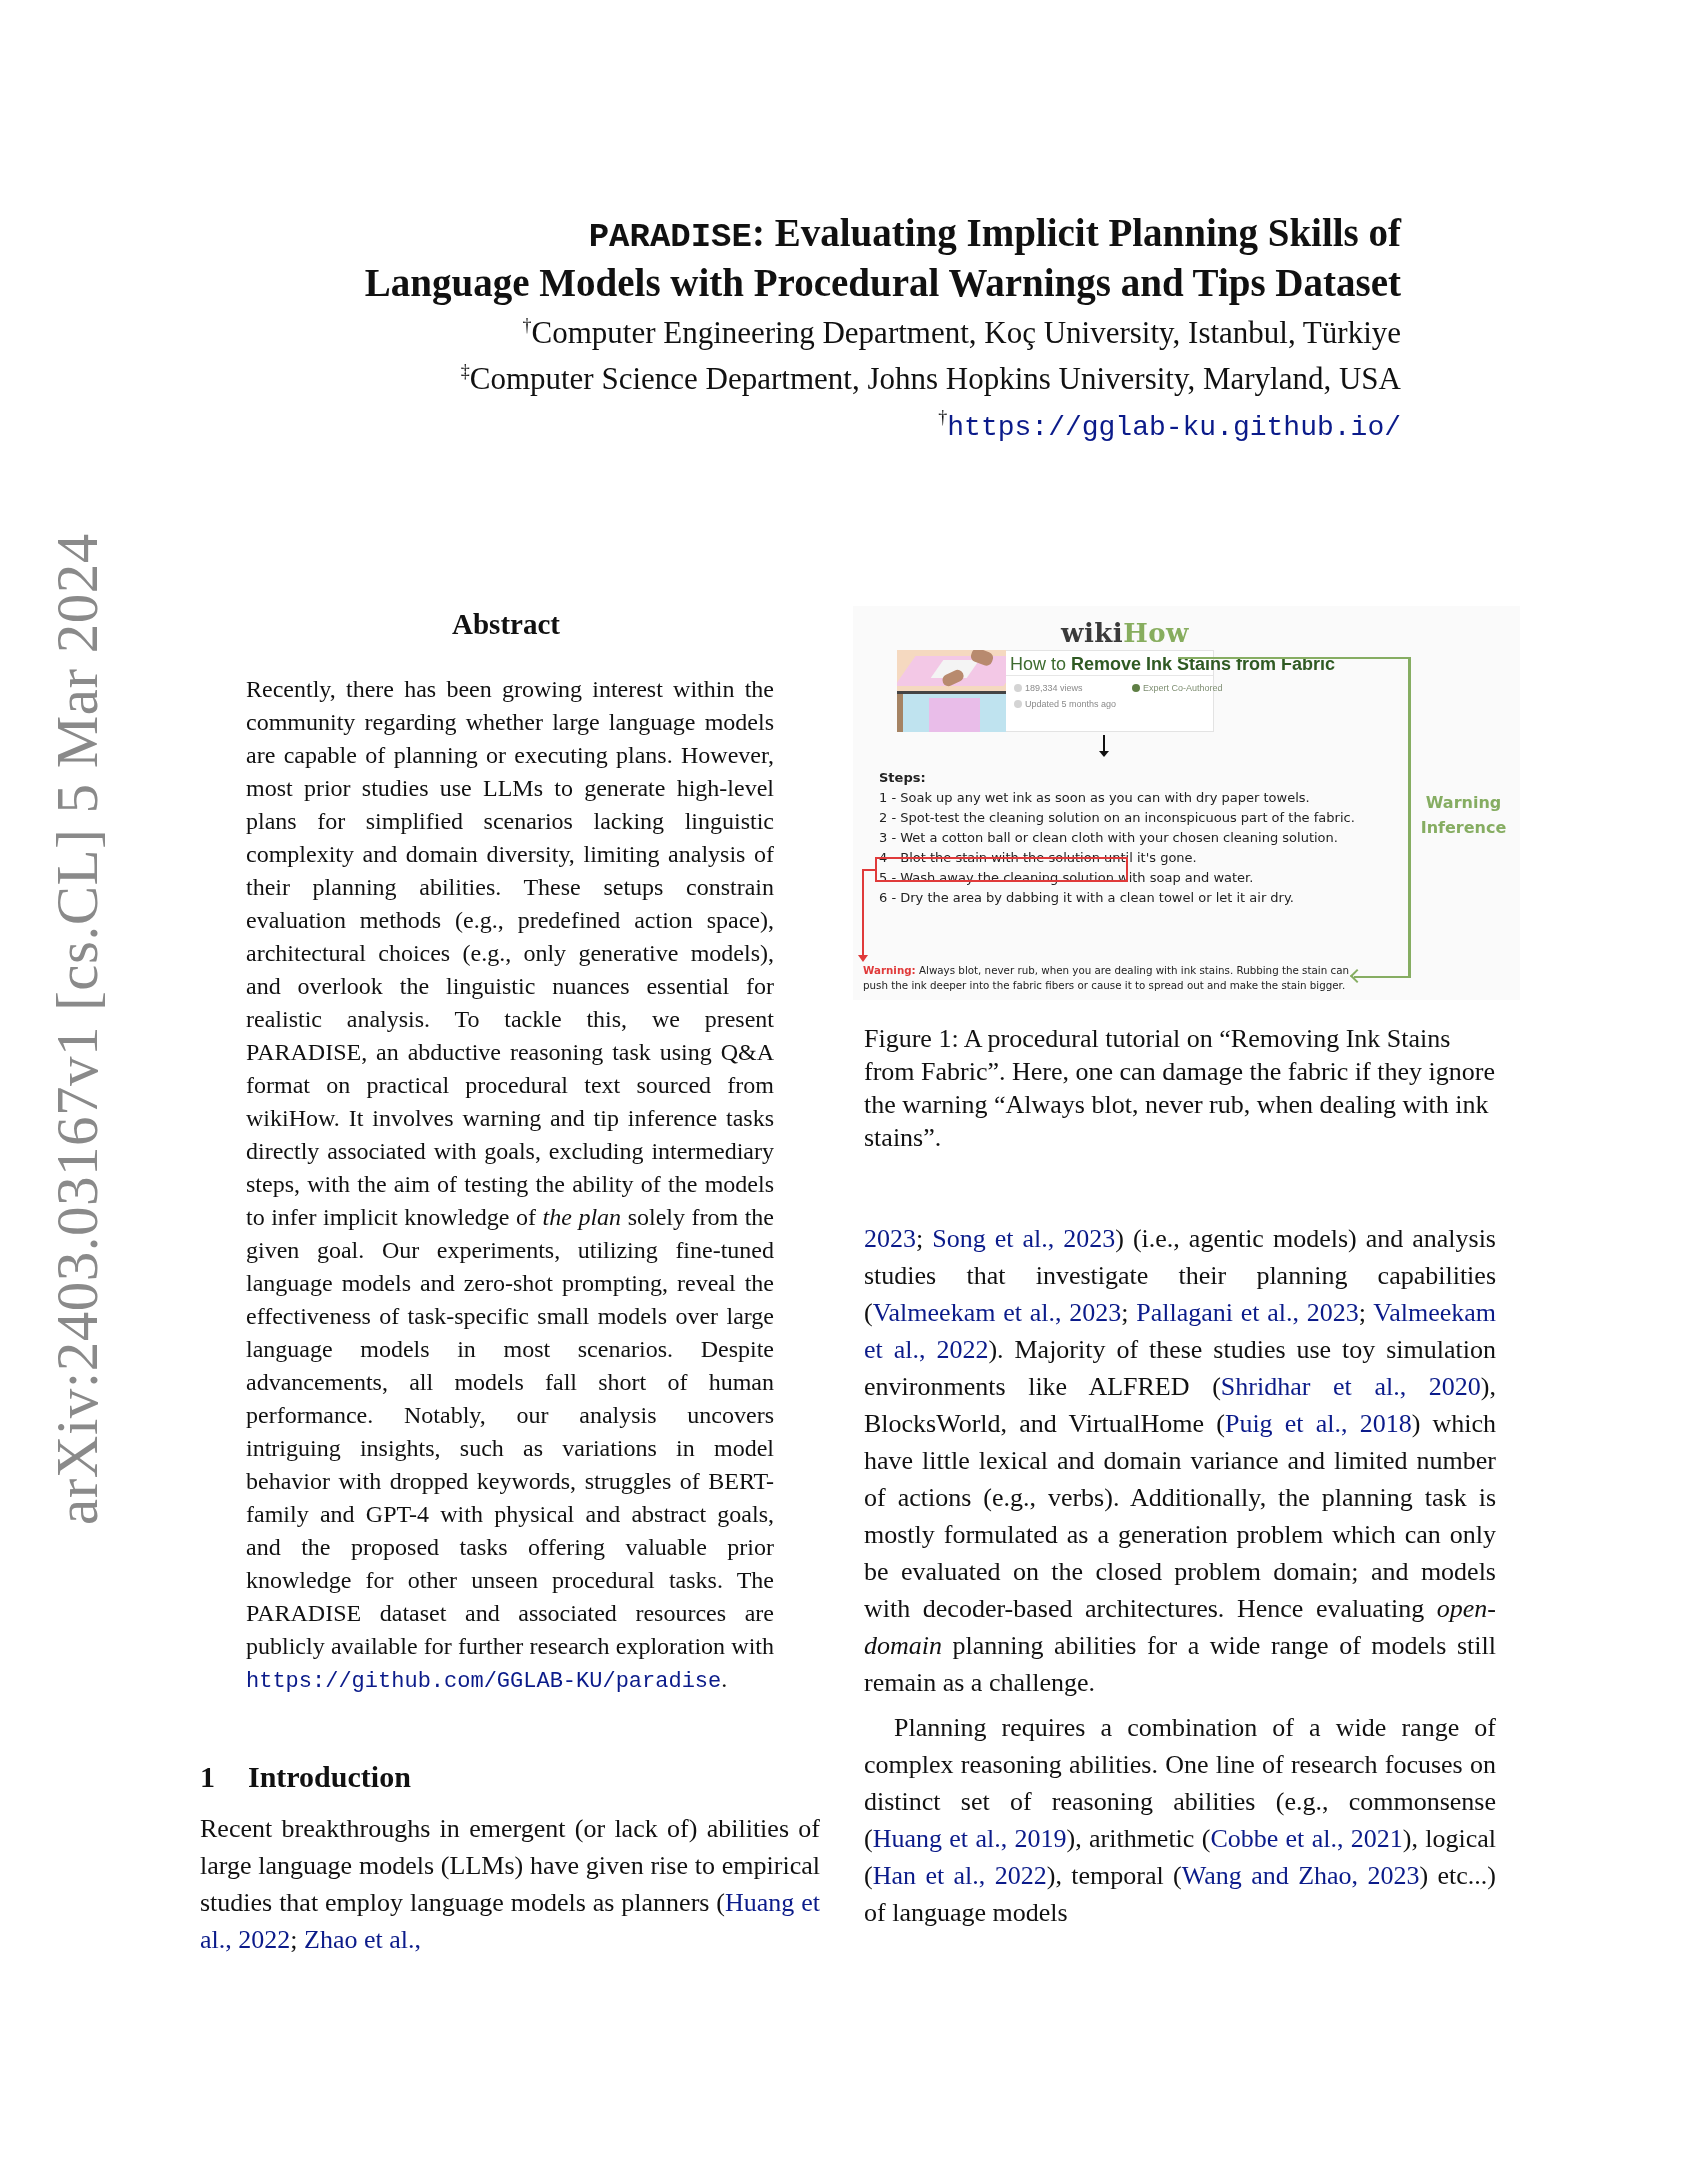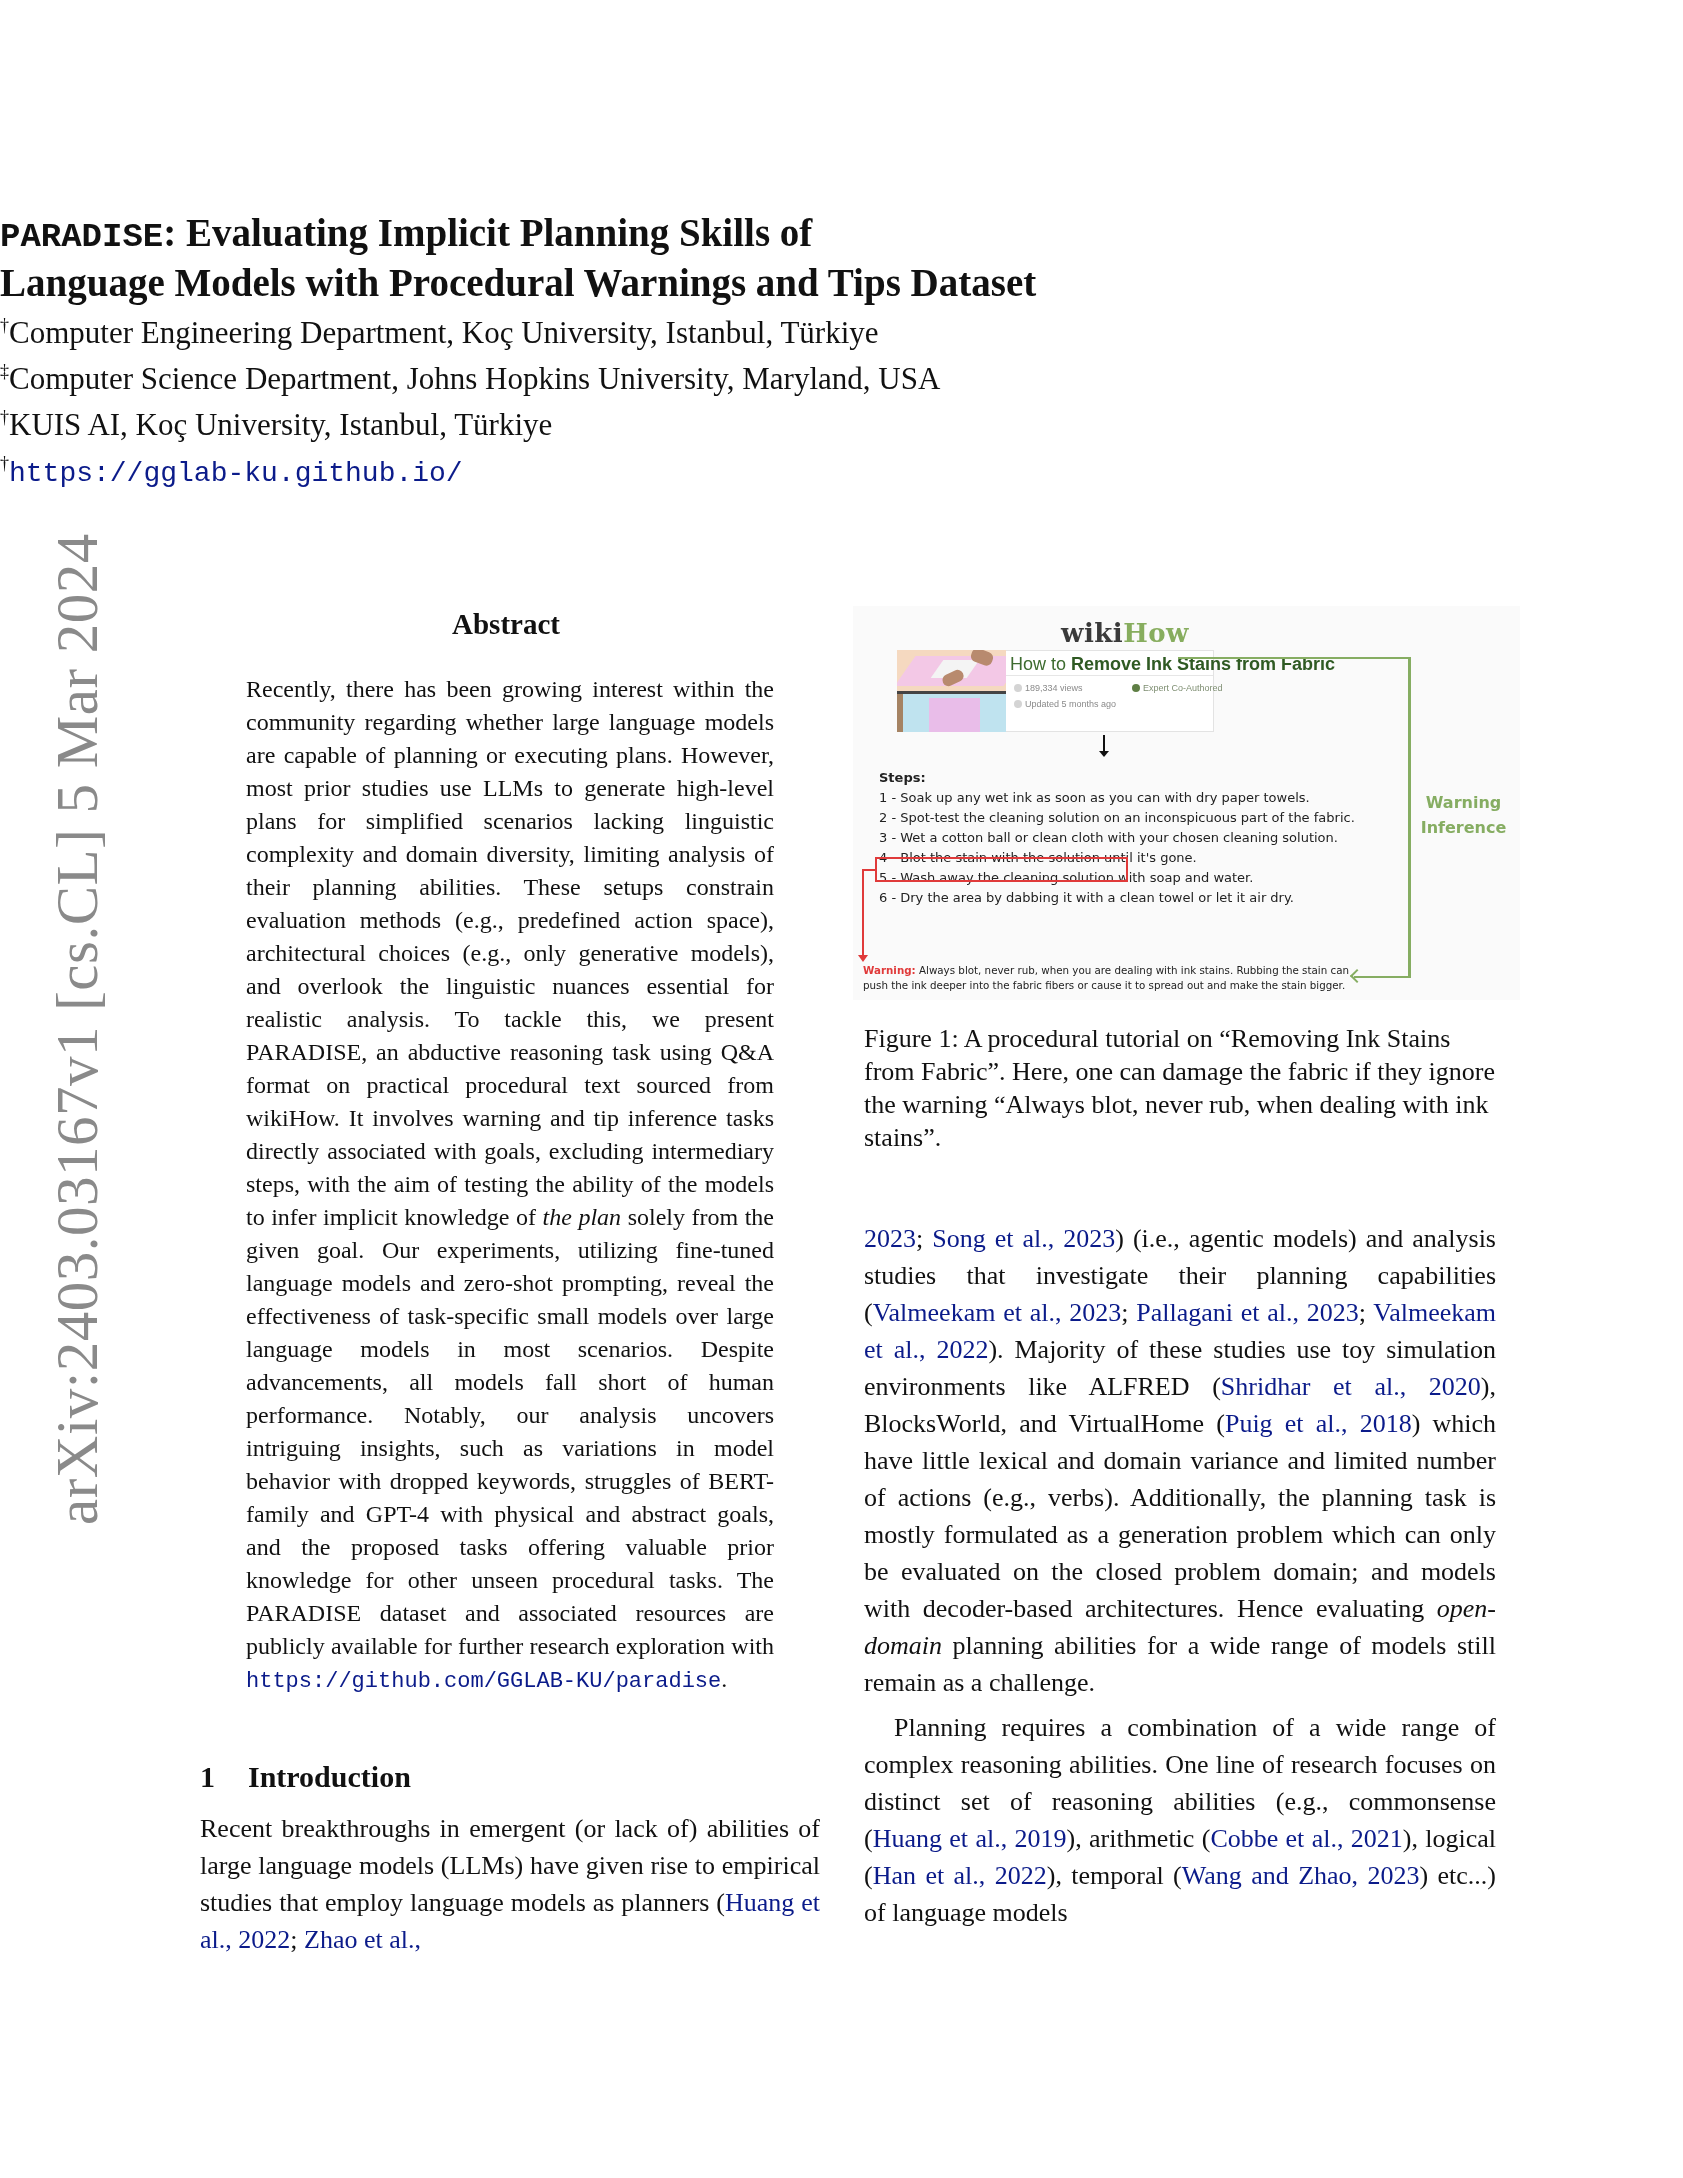--- a/index.html
+++ b/index.html
@@ -6,21 +6,21 @@
   html, body { width: 1683px; height: 2178px; background: #ffffff; overflow: hidden; }
   body { position: relative; font-family: "Liberation Serif", "DejaVu Serif", serif; color: #111; }
 
   .arxiv-stamp {
     position: absolute; left: 48px; top: 1525px;
     transform-origin: 0 0; transform: rotate(-90deg);
     font-family: "Liberation Serif", serif; font-size: 59px; color: #8a8a8a;
     white-space: nowrap; letter-spacing: 0.5px; line-height: 1;
   }
 
-  .title-block { position: absolute; left: 0; top: 210px; width: 1401px; text-align: left; }
+  .title-block { position: absolute; left: 0; top: 210px; width: 1401px; text-align: right; }
   .title { font-size: 39px; font-weight: bold; line-height: 46px; color: #111; }
   .title .mono { font-family: "Liberation Mono", "DejaVu Sans Mono", monospace; font-weight: bold; font-size: 34px; }
   .authors { margin-top: 30px; font-size: 31px; font-weight: bold; line-height: 40px; }
   .affil { font-size: 31px; line-height: 39px; }
   .affil sup, .authors sup { font-size: 18px; vertical-align: 12px; font-weight: normal; }
   .url-line { font-family: "Liberation Mono", monospace; color: #0b1b8a; font-size: 28px; }
 
   .col-left { position: absolute; left: 200px; top: 608px; width: 572px; }
   .col-left-wide { position: absolute; left: 200px; width: 620px; }
   .col-right { position: absolute; left: 864px; width: 632px; }
@@ -86,21 +86,20 @@
 
 <div class="arxiv-stamp">arXiv:2403.03167v1  [cs.CL]  5 Mar 2024</div>
 
 <div class="title-block">
   <div class="title">
     <span class="mono">PARADISE</span><span>: Evaluating Implicit Planning Skills of</span><br>
     <span>Language Models with Procedural Warnings and Tips Dataset</span>
   </div>
   <div class="affil"><sup>†</sup><span>Computer Engineering Department, Koç University, Istanbul, Türkiye</span></div>
   <div class="affil"><sup>‡</sup><span>Computer Science Department, Johns Hopkins University, Maryland, USA</span></div>
-  <div class="affil"><sup>†</sup><span>KUIS AI, Koç University, Istanbul, Türkiye</span></div>
   <div class="affil"><sup>†</sup><span class="url-line">https://gglab-ku.github.io/</span></div>
 </div>
 
 <div class="col-left">
   <div class="abstract-title">Abstract</div>
   <div class="abstract-body"><span>Recently, there has been growing interest within the community regarding whether large language models are capable of planning or executing plans. However, most prior studies use LLMs to generate high-level plans for simplified scenarios lacking linguistic complexity and domain diver­sity, limiting analysis of their planning abilities. These setups constrain evaluation methods (e.g., predefined action space), architectural choices (e.g., only generative models), and overlook the linguistic nuances essential for realistic analysis. To tackle this, we present PARADISE, an abduc­tive reasoning task using Q&amp;A format on practi­cal procedural text sourced from wikiHow. It in­volves warning and tip inference tasks directly as­sociated with goals, excluding intermediary steps, with the aim of testing the ability of the models to infer implicit knowledge of </span><i>the plan</i><span> solely from the given goal. Our experiments, utilizing fine-tuned language models and zero-shot prompt­ing, reveal the effectiveness of task-specific small models over large language models in most sce­narios. Despite advancements, all models fall short of human performance. Notably, our anal­ysis uncovers intriguing insights, such as varia­tions in model behavior with dropped keywords, struggles of BERT-family and GPT-4 with phys­ical and abstract goals, and the proposed tasks offering valuable prior knowledge for other un­seen procedural tasks. The PARADISE dataset and associated resources are publicly available for further research exploration with </span><span class="mono-link">https://github.com/GGLAB-KU/paradise</span><span>.</span></div>
 </div>
 
 <div class="col-left-wide" style="top:1760px;">
   <div class="section-heading"><span class="num">1</span><span>Introduction</span></div>

